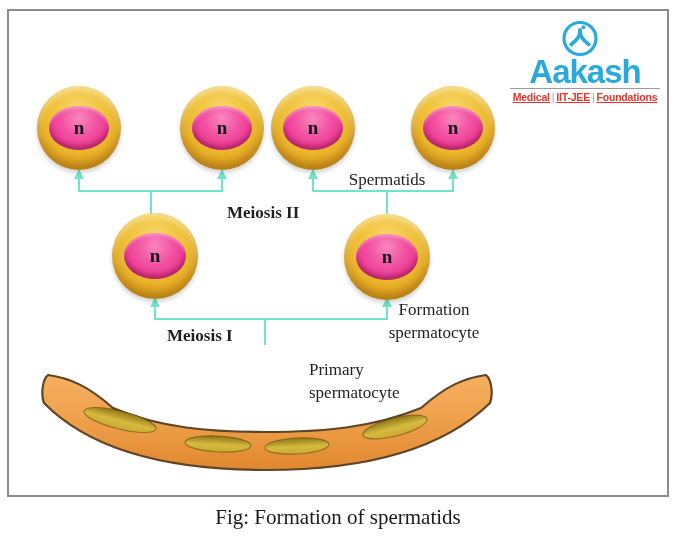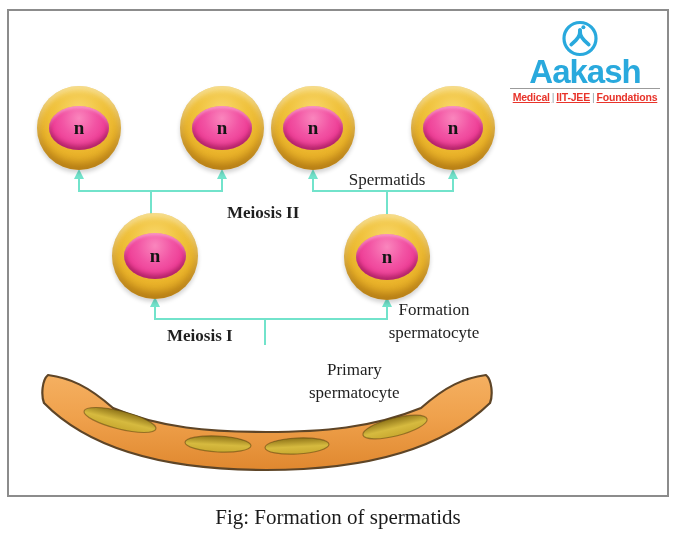--- a/index.html
+++ b/index.html
@@ -165,20 +165,20 @@
   </div>
 
 
   <div class="lbl c" style="left:336px;top:168px;width:102px;">Spermatids</div>
   <div class="lbl b" style="left:227px;top:201px;">Meiosis II</div>
   <div class="lbl b" style="left:167px;top:324px;text-align:center;">Meiosis I</div>
   <div class="lbl c" style="left:376px;top:298px;width:116px;">
     <div>Formation</div>
     <div>spermatocyte</div>
   </div>
-  <div class="lbl" style="left:309px;top:358px;text-align:center;">
+  <div class="lbl" style="left:309px;top:358px;">
     <div>Primary</div>
     <div>spermatocyte</div>
   </div>
 
   <div class="caption">Fig: Formation of spermatids</div>
 
 </div>
 
 </body></html>

